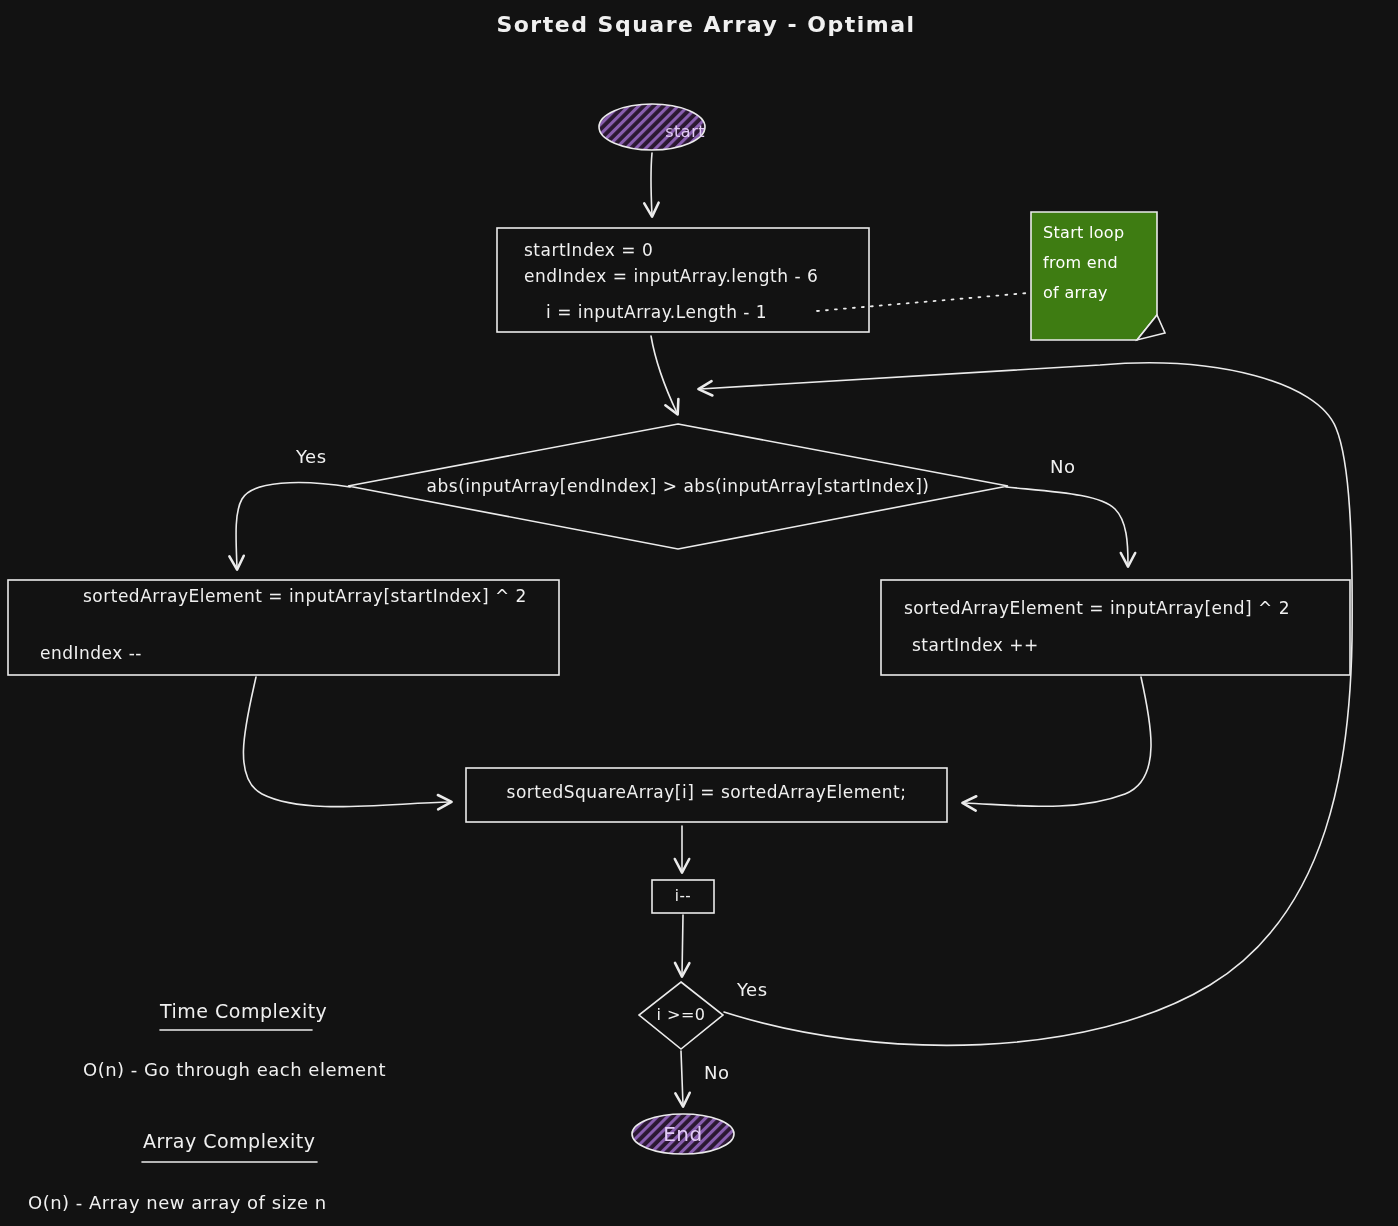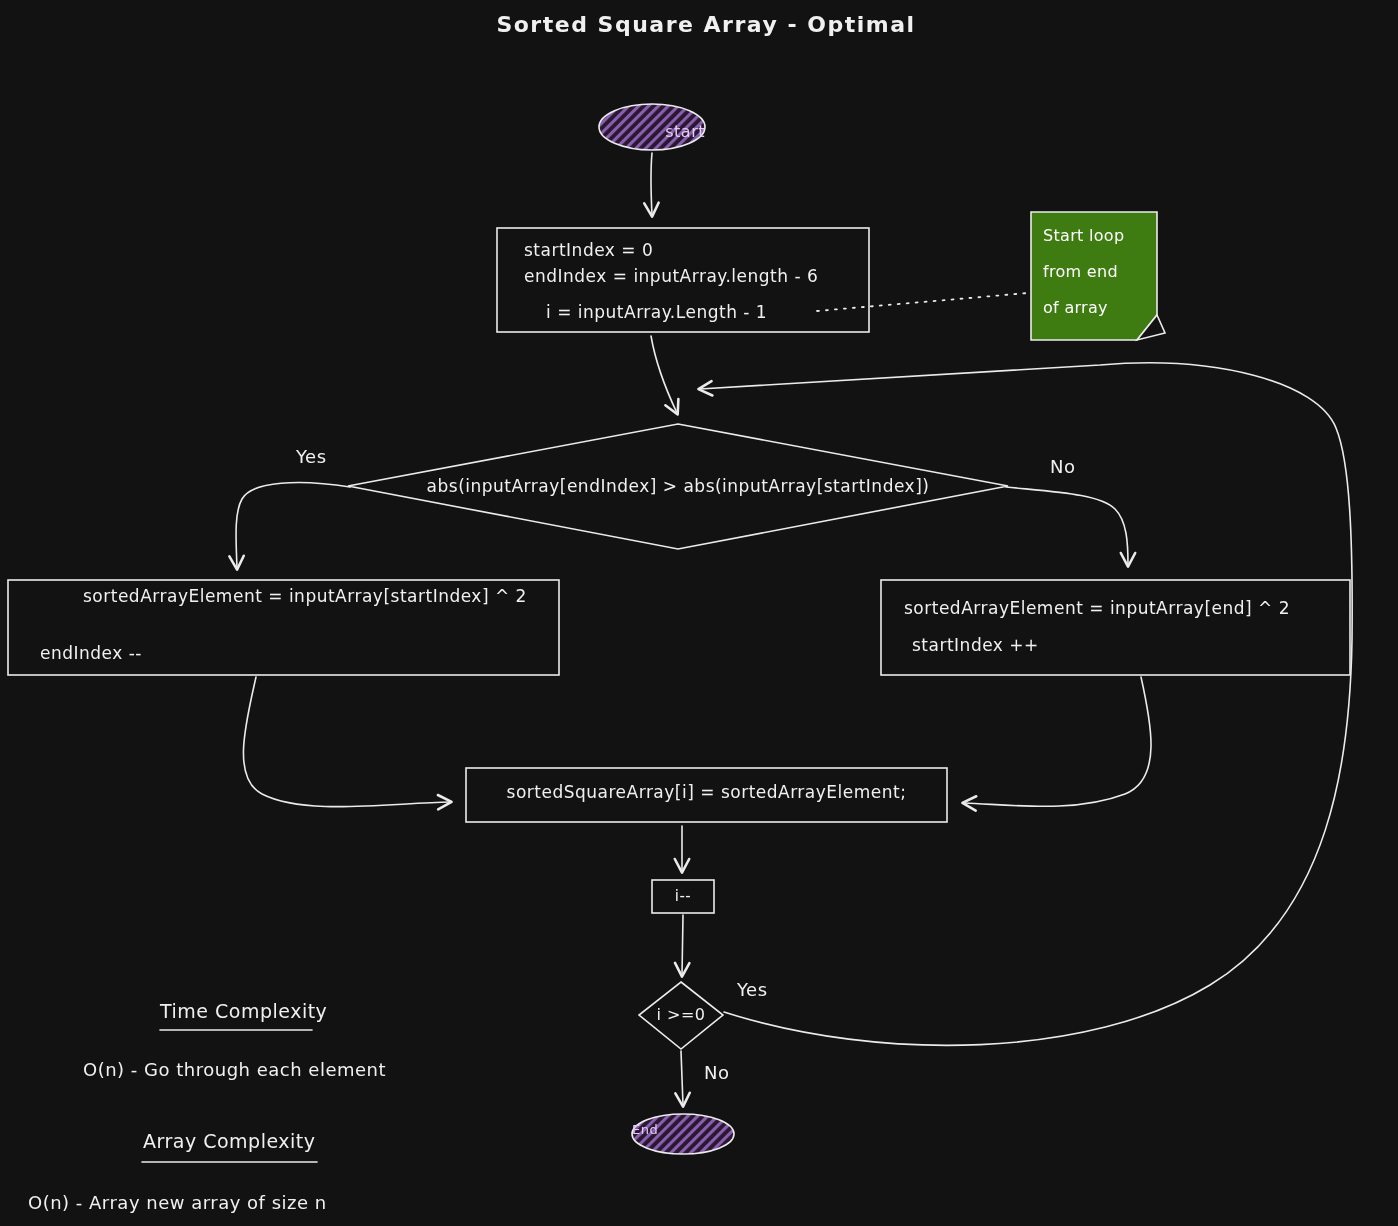--- a/index.html
+++ b/index.html
@@ -11,34 +11,34 @@
     color:#f0f0f0;
     overflow:hidden;
   }
   #shapes{position:absolute;inset:0;}
   .txt{position:absolute;white-space:nowrap;letter-spacing:.5px;}
   .t-title{left:416px;top:12px;width:580px;text-align:center;font-size:22px;letter-spacing:1.5px;font-weight:bold;}
   .t-start{left:599px;top:114px;width:106px;text-align:right;font-size:16px;color:#e3cdf6;margin-top:8px;}
   .t-init1{left:524px;top:240px;font-size:17px;}
   .t-init2{left:524px;top:266px;font-size:17px;}
   .t-init3{left:546px;top:302px;font-size:17px;}
-  .t-note{left:1043px;top:218px;width:112px;font-size:16px;line-height:36px;color:#ffffff;white-space:pre-line;letter-spacing:.3px;}
+  .t-note{left:1043px;top:218px;width:112px;font-size:16px;line-height:30px;color:#ffffff;white-space:pre-line;letter-spacing:.3px;}
   .t-cond{left:328px;top:476px;width:700px;text-align:center;font-size:17px;}
   .t-yes{left:296px;top:446px;font-size:18px;}
   .t-no{left:1050px;top:456px;font-size:18px;}
   .t-yesbox1{left:35px;top:586px;font-size:17px;margin-left:48px;}
   .t-yesbox2{left:40px;top:643px;font-size:17px;}
   .t-nobox1{left:904px;top:598px;font-size:17px;}
   .t-nobox2{left:912px;top:635px;font-size:17px;}
   .t-assign{left:466px;top:782px;width:481px;text-align:center;font-size:17px;}
   .t-dec{left:652px;top:887px;width:62px;text-align:center;font-size:15px;}
   .t-loopcond{left:639px;top:1005px;width:84px;text-align:center;font-size:16px;}
   .t-loopyes{left:737px;top:979px;font-size:18px;}
   .t-loopno{left:704px;top:1062px;font-size:18px;}
-  .t-end{left:632px;top:1122px;width:102px;text-align:left;font-size:13px;color:#e3cdf6;}
+  .t-end{left:632px;top:1122px;width:102px;text-align:center;font-size:20px;color:#e3cdf6;}
   .t-timeh{left:160px;top:1000px;font-size:19px;}
   .t-timed{left:83px;top:1059px;font-size:18px;}
   .t-spaceh{left:143px;top:1130px;font-size:19px;}
   .t-spaced{left:28px;top:1192px;font-size:18px;}
 </style>
 </head>
 <body>
 
 <div id="canvas">
 

